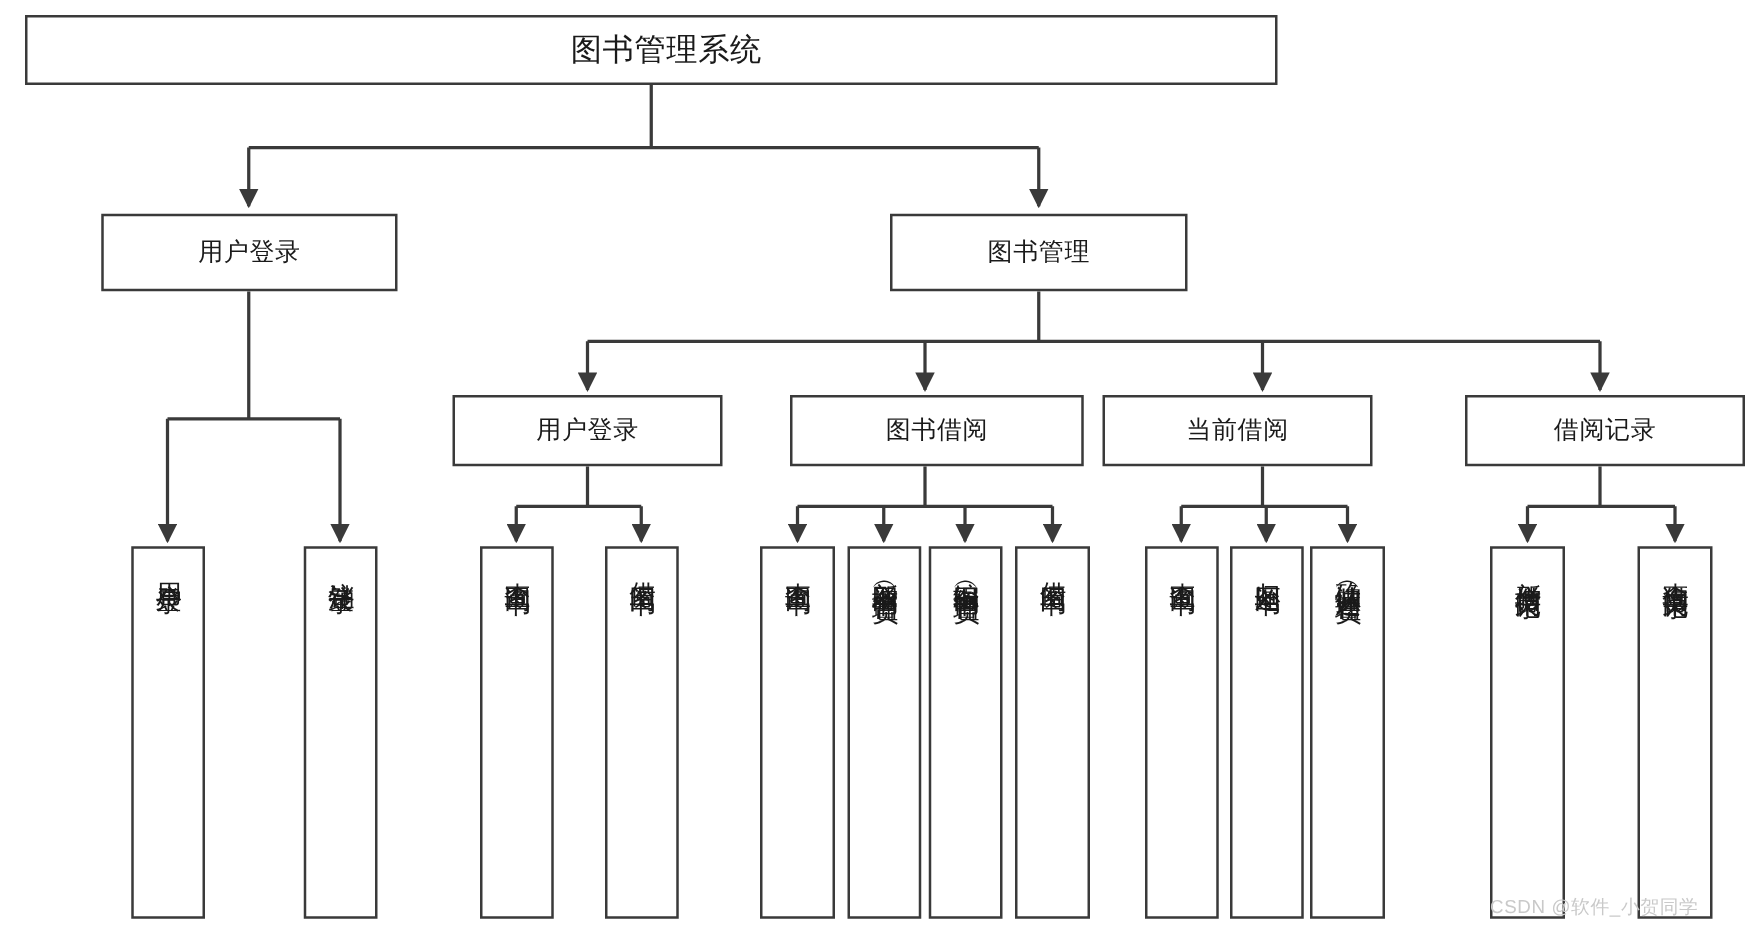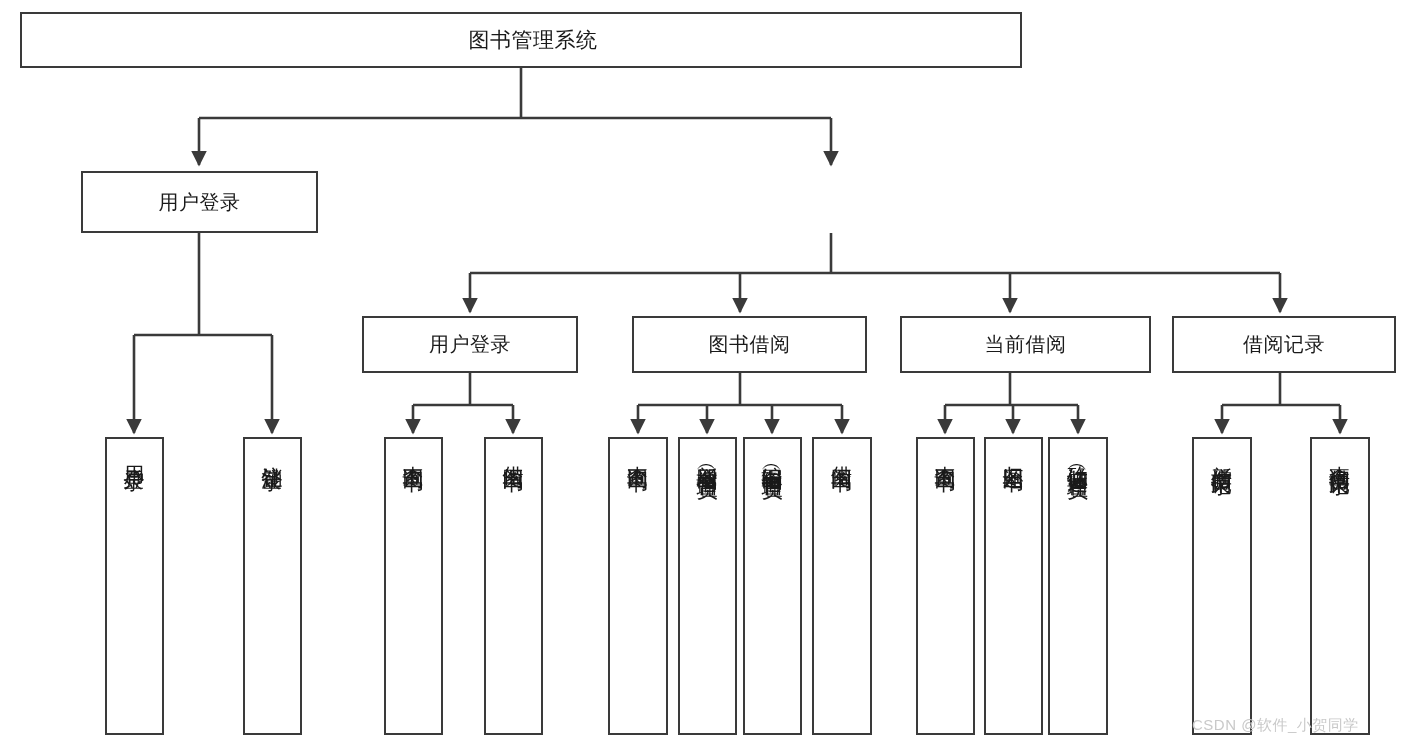--- a/index.html
+++ b/index.html
@@ -52,21 +52,21 @@
     padding-top: 10px;
   }
   .node.vert .label {
     writing-mode: vertical-rl;
     text-orientation: upright;
     font-size: 21px;
     line-height: 1.0;
     letter-spacing: 2px;
     white-space: nowrap;
   }
-  .node.root .label { font-size: 21px; margin-left: 24px; }
+  .node.root .label { font-size: 25px; margin-left: 24px; }
   .watermark {
     position: absolute;
     font-size: 15px;
     color: #c9c9c9;
     white-space: nowrap;
     letter-spacing: 0.5px;
     pointer-events: none;
   }
 </style>
 </head>
@@ -124,28 +124,31 @@
     </g>
   </svg>
 
   <div class="node horiz root" style="left:20px; top:12px; width:1002px; height:56px;">
     <span class="label">图书管理系统</span>
   </div>
 
   <div class="node horiz" style="left:81px; top:171px; width:237px; height:62px;">
     <span class="label">用户登录</span>
   </div>
+  <div class="node horiz" style="left:712px; top:171px; width:238px; height:62px;">
+    <span class="label">图书管理</span>
+  </div>
 
   <div class="node horiz" style="left:362px; top:316px; width:216px; height:57px;">
     <span class="label">用户登录</span>
   </div>
   <div class="node horiz" style="left:632px; top:316px; width:235px; height:57px;">
     <span class="label">图书借阅</span>
   </div>
-  <div class="node horiz" style="left:900px; top:316px; width:251px; height:57px;">
+  <div class="node horiz" style="left:882px; top:316px; width:216px; height:57px;">
     <span class="label">当前借阅</span>
   </div>
   <div class="node horiz" style="left:1172px; top:316px; width:224px; height:57px;">
     <span class="label">借阅记录</span>
   </div>
 
   <div class="node vert" style="left:105px; top:437px; width:59px; height:298px;">
     <span class="label">用户登录</span>
   </div>
   <div class="node vert" style="left:243px; top:437px; width:59px; height:298px;">

